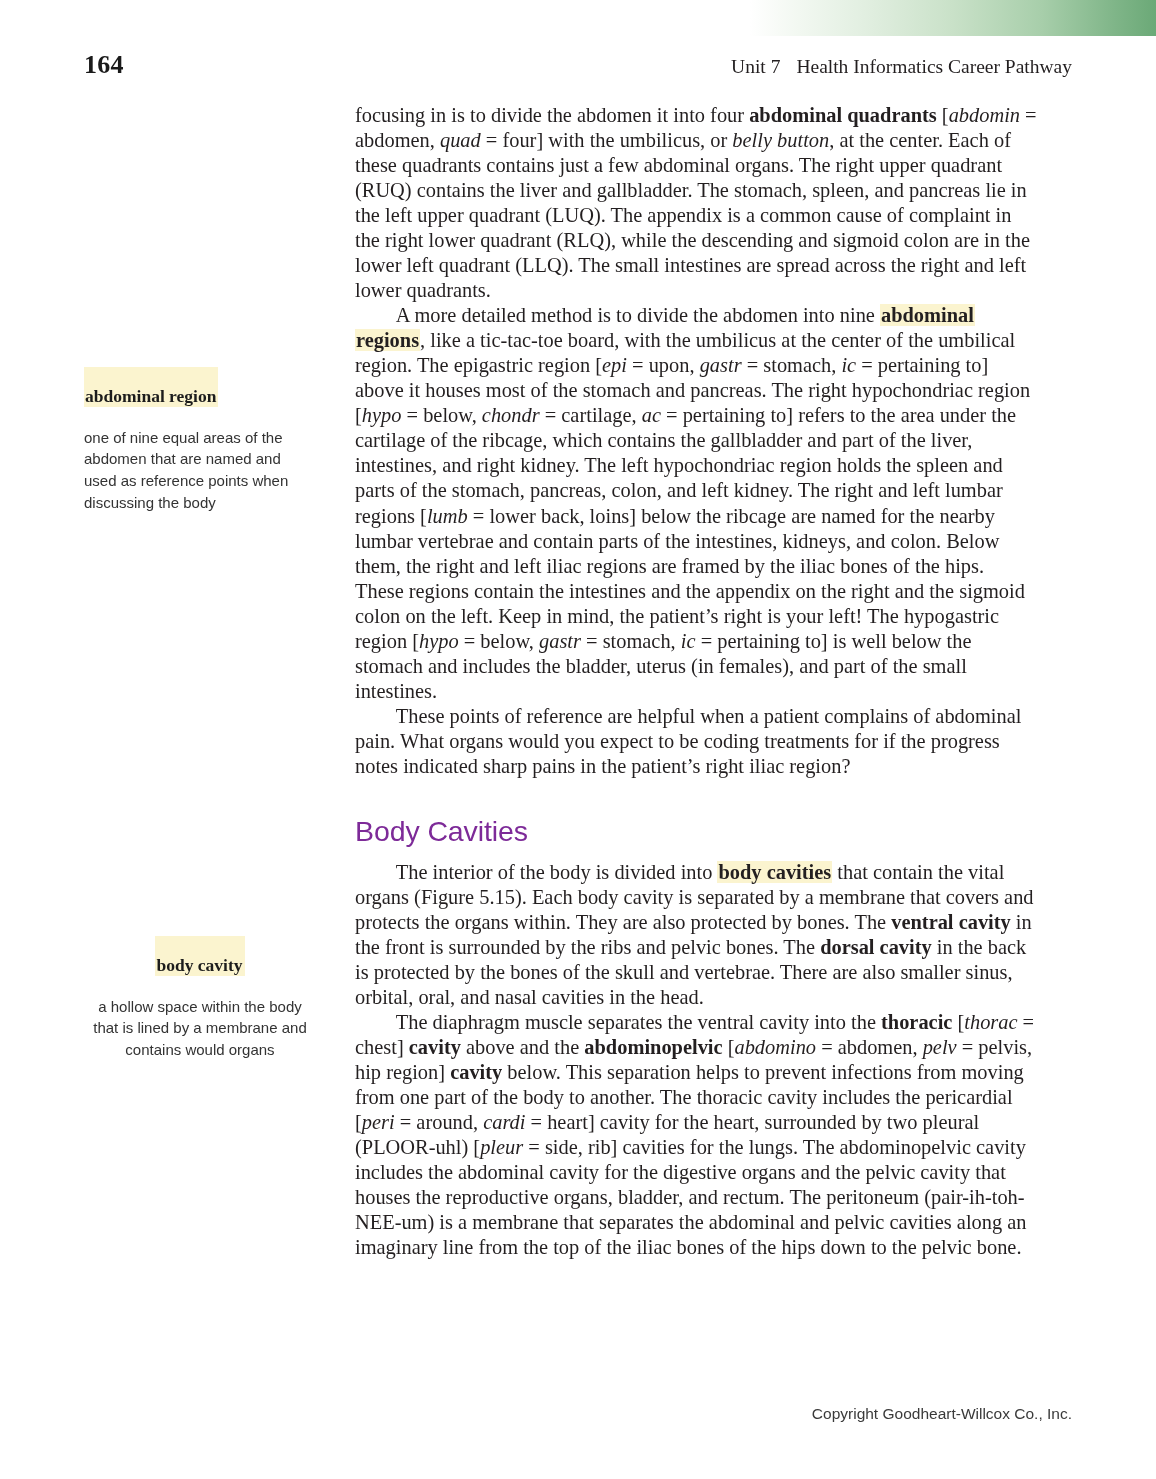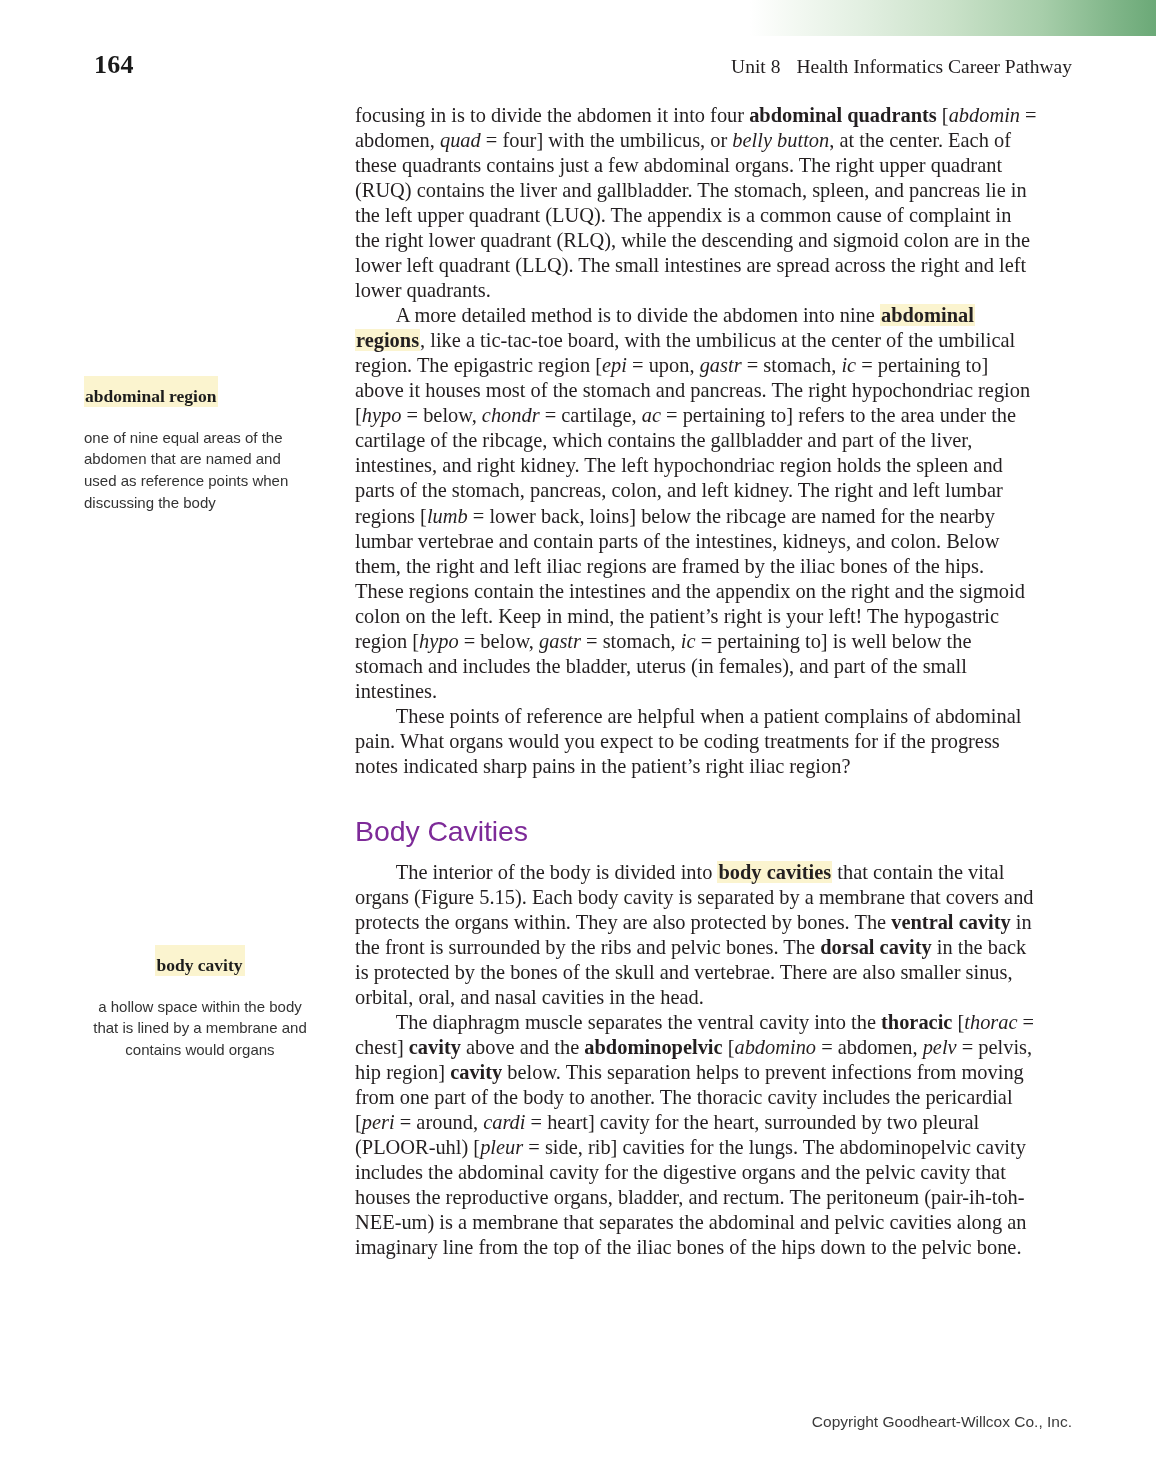--- a/index.html
+++ b/index.html
@@ -36,21 +36,21 @@
   
   .running-head {
     position: absolute;
     top: 50px;
     left: 84px;
     right: 84px;
     height: 34px;
   }
   .page-number {
     position: absolute;
-    left: 10px;
+    left: 0;
     top: 0;
     font-family: "Liberation Serif", serif;
     font-weight: bold;
     font-size: 26px;
     letter-spacing: 0.2px;
     color: #1a1a1a;
   }
   .head-title {
     position: absolute;
     right: 0;
@@ -85,21 +85,21 @@
   }
   .gloss-term {
     display: inline;
     font-family: "Liberation Serif", serif;
     font-weight: bold;
     font-size: 17.5px;
     line-height: 1.35;
     background: #fbf4cf;
     box-decoration-break: clone;
     -webkit-box-decoration-break: clone;
-    padding: 10px 2px 1px 1px;
+    padding: 19px 2px 1px 1px;
     color: #1c1c1c;
   }
   .gloss-def {
     margin-top: 18px;
     font-family: "Liberation Sans", sans-serif;
     font-size: 15px;
     line-height: 1.45;
     color: #333333;
   }
 
@@ -137,36 +137,36 @@
     font-weight: normal;
     font-size: 28.5px;
     color: #7d2a98;
     margin: 36px 0 12px 0;
     letter-spacing: -0.1px;
   }
 
   
   .footer {
     position: absolute;
-    bottom: 48px;
+    bottom: 56px;
     right: 84px;
     font-family: "Liberation Sans", sans-serif;
     font-size: 15.5px;
     color: #3a3a3a;
   }
 </style>
 </head>
 <body>
 
 <div class="top-band"></div>
 
 <div class="running-head">
   <div class="page-number">164</div>
   <div class="head-title">
-    <span class="unit">Unit 8</span><span>Health Informatics Career Pathway</span>
+    <span class="unit">Unit 7</span><span>Health Informatics Career Pathway</span>
   </div>
 </div>
 
 <div class="page-body">
 
   <div class="margin-col">
 
     <div class="gloss" style="top:282px;">
       <div>
         <span class="gloss-term">abdominal region</span>

